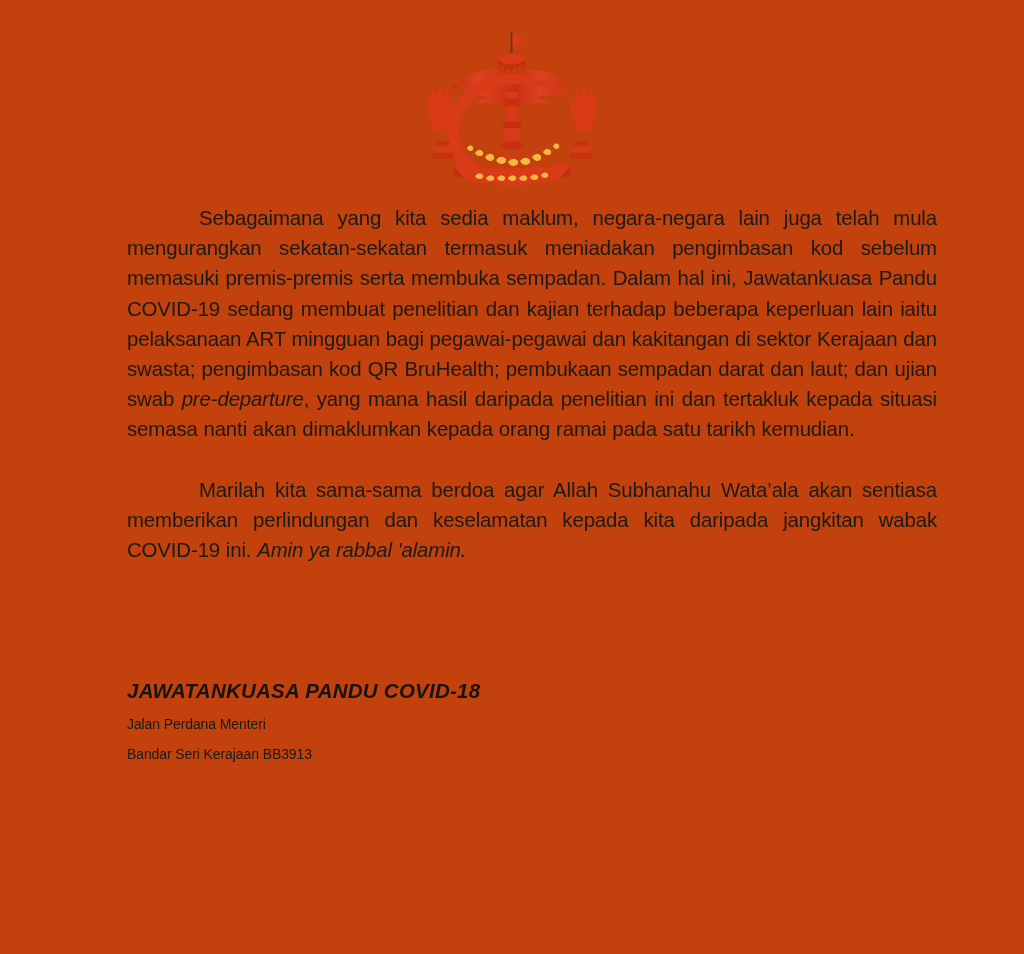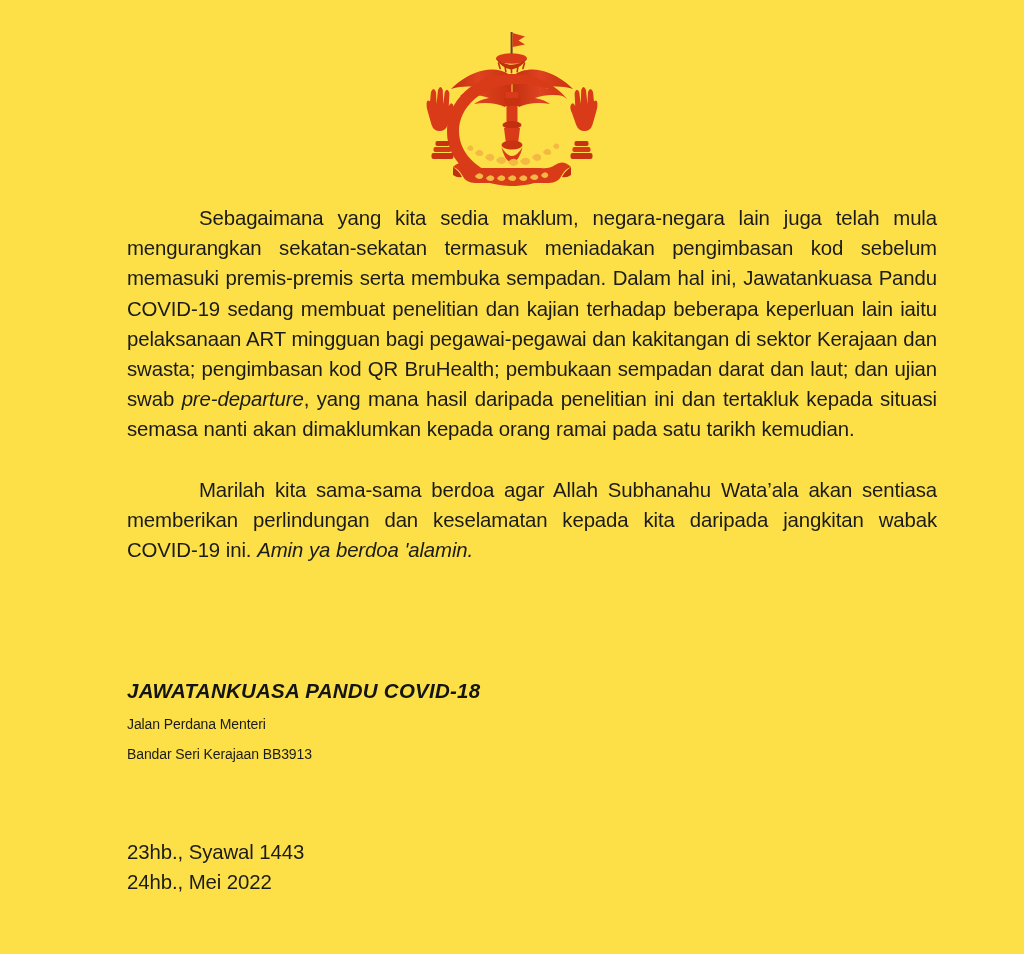--- a/index.html
+++ b/index.html
@@ -13,21 +13,21 @@
     height: 954px;
     position: relative;
     font-family: "Liberation Sans", "DejaVu Sans", sans-serif;
     color: #1b1b1b;
     overflow: hidden;
   }
 
   .page {
     position: absolute;
     inset: 0;
-    background: #fde047;
+    background: #c2410c;
   }
 
   
   .emblem-wrap {
     position: absolute;
     left: 0;
     right: 0;
     top: 26px;
     display: flex;
     justify-content: center;
@@ -205,28 +205,24 @@
         <path d="M113 151 q4 -5 8 -1 q1 3 -3 4 q-4 0 -5 -3 z"></path>
         <path d="M124 149 q4 -5 7 -1 q1 3 -3 4 q-3 0 -4 -3 z"></path>
       </g>
     </svg>
   </div>
 
   <div class="doc-body">
 
     <p class="para"><span>Sebagaimana yang kita sedia maklum, negara-negara lain juga telah mula mengurangkan sekatan-sekatan termasuk meniadakan pengimbasan kod sebelum memasuki premis-premis serta membuka sempadan. Dalam hal ini, Jawatankuasa Pandu COVID-19 sedang membuat penelitian dan kajian terhadap beberapa keperluan lain iaitu pelaksanaan ART mingguan bagi pegawai-pegawai dan kakitangan di sektor Kerajaan dan swasta; pengimbasan kod QR BruHealth; pembukaan sempadan darat dan laut; dan ujian swab </span><span class="it">pre-departure</span><span>, yang mana hasil daripada penelitian ini dan tertakluk kepada situasi semasa nanti akan dimaklumkan kepada orang ramai pada satu tarikh kemudian.</span></p>
 
-    <p class="para"><span>Marilah kita sama-sama berdoa agar Allah Subhanahu Wata’ala akan sentiasa memberikan perlindungan dan keselamatan kepada kita daripada jangkitan wabak COVID-19 ini. </span><span class="it">Amin ya berdoa 'alamin.</span></p>
+    <p class="para"><span>Marilah kita sama-sama berdoa agar Allah Subhanahu Wata’ala akan sentiasa memberikan perlindungan dan keselamatan kepada kita daripada jangkitan wabak COVID-19 ini. </span><span class="it">Amin ya rabbal 'alamin.</span></p>
 
   </div>
 
   <div class="sig-block">
     <p class="sig-heading">JAWATANKUASA PANDU COVID-18</p>
     <p class="sig-line">Jalan Perdana Menteri</p>
     <p class="sig-line">Bandar Seri Kerajaan BB3913</p>
   </div>
 
-  <div class="date-block">
-    <p class="date-line">23hb., Syawal 1443</p>
-    <p class="date-line">24hb., Mei 2022</p>
-  </div>
 
 </div>
 
 </body></html>

